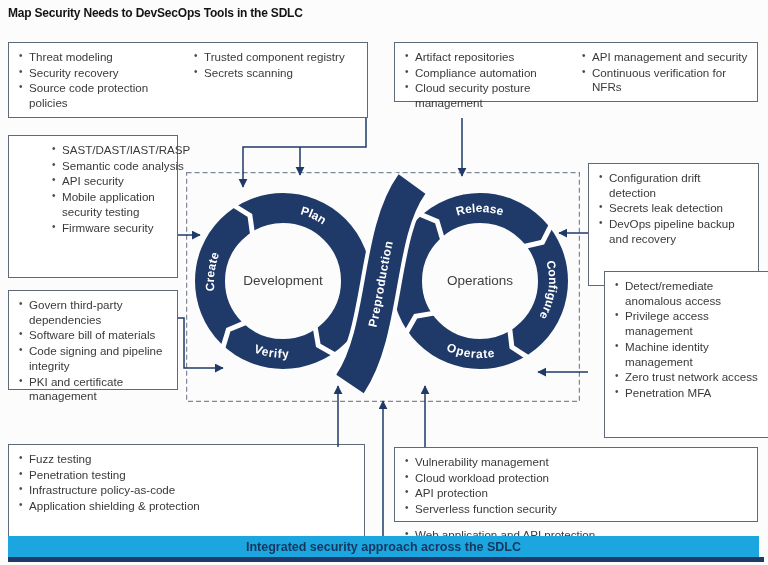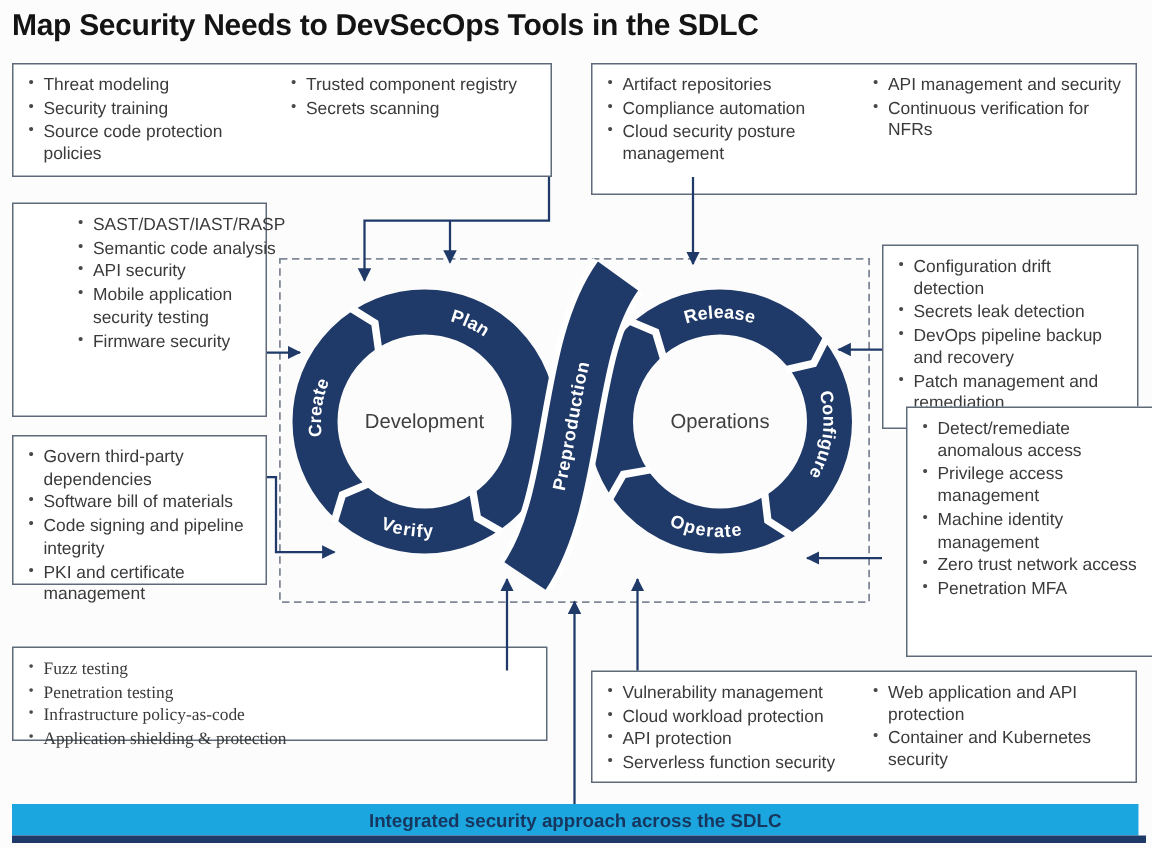--- a/index.html
+++ b/index.html
@@ -6,21 +6,21 @@
   html,body { width:768px; height:565px; }
   body {
     position:relative;
     width:768px; height:565px;
     background:#fcfcfc;
     font-family:"Liberation Sans", sans-serif;
     overflow:hidden;
   }
   .title {
     position:absolute; left:8px; top:6px;
-    font-size:20px; font-weight:800; color:#141414; letter-spacing:-0.2px;
+    font-size:12px; font-weight:800; color:#141414; letter-spacing:-0.2px;
   }
   .tool-box {
     position:absolute;
     background:#ffffff;
     border:1px solid #5f6a78;
     padding:7px 9px;
     display:flex; gap:10px;
   }
   .tool-box ul { list-style:none; flex:1; }
   .tool-box li {
@@ -28,27 +28,27 @@
     padding-left:11px;
     font-size:11.6px; line-height:1.27; color:#3a3a3a;
     margin-bottom:1px;
   }
   .tool-box li::before {
     content:"•";
     position:absolute; left:1px; top:0;
     color:#4a4a4a; font-size:10px;
   }
   #box-top-left    { left:8px;   top:42px;  width:360px; height:76px; }
-  #box-top-right   { left:394px; top:42px;  width:364px; height:88px; }
+  #box-top-right   { left:394px; top:42px;  width:364px; height:60px; }
   #box-left-upper  { left:8px;   top:135px; width:170px; height:143px;padding-left:42px; }
   #box-left-lower  { left:8px;   top:290px; width:170px; height:100px; }
   #box-right-upper { left:588px; top:135px; width:171px; height:123px;margin-top:28px; }
   #box-right-lower { left:604px; top:271px; width:171px; height:167px;justify-content:flex-end; }
-  #box-bottom-left { left:8px;   top:431px; width:357px; height:63px;font-family:Liberation Serif, serif; }
-  #box-bottom-right{ left:394px; top:447px; width:364px; height:75px; }
+  #box-bottom-left { left:8px;   top:444px; width:357px; height:96px; }
+  #box-bottom-right{ left:394px; top:447px; width:364px; height:75px;flex-direction:column; }
   .loop-svg { position:absolute; left:186px; top:172px; width:394px; height:230px; }
   .connector-svg {
     position:absolute; left:0; top:0; width:768px; height:565px;
     pointer-events:none; z-index:5;
   }
   .banner {
     position:absolute; left:8px; top:536px; width:751px; height:21px;
     background:#1ca6e0;
     display:flex; align-items:center; justify-content:center;
   }
@@ -61,21 +61,21 @@
   .center-label { fill:#3f3f3f; font-size:13.5px; }
 </style>
 </head>
 <body>
 
 <div class="title">Map Security Needs to DevSecOps Tools in the SDLC</div>
 
 <div class="tool-box" id="box-top-left">
   <ul>
       <li>Threat modeling</li>
-      <li>Security training</li>
+      <li>Security recovery</li>
       <li>Source code protection policies</li>
     </ul>
   <ul>
       <li>Trusted component registry</li>
       <li>Secrets scanning</li>
     </ul>
 </div>
 <div class="tool-box" id="box-top-right">
   <ul>
       <li>Artifact repositories</li>
@@ -102,21 +102,20 @@
       <li>Software bill of materials</li>
       <li>Code signing and pipeline integrity</li>
       <li>PKI and certificate management</li>
     </ul>
 </div>
 <div class="tool-box" id="box-right-upper">
   <ul>
       <li>Configuration drift detection</li>
       <li>Secrets leak detection</li>
       <li>DevOps pipeline backup and recovery</li>
-      <li>Patch management and remediation</li>
     </ul>
 </div>
 <div class="tool-box" id="box-right-lower">
   <ul>
       <li>Detect/remediate anomalous access</li>
       <li>Privilege access management</li>
       <li>Machine identity management</li>
       <li>Zero trust network access</li>
       <li>Penetration MFA</li>
     </ul>

